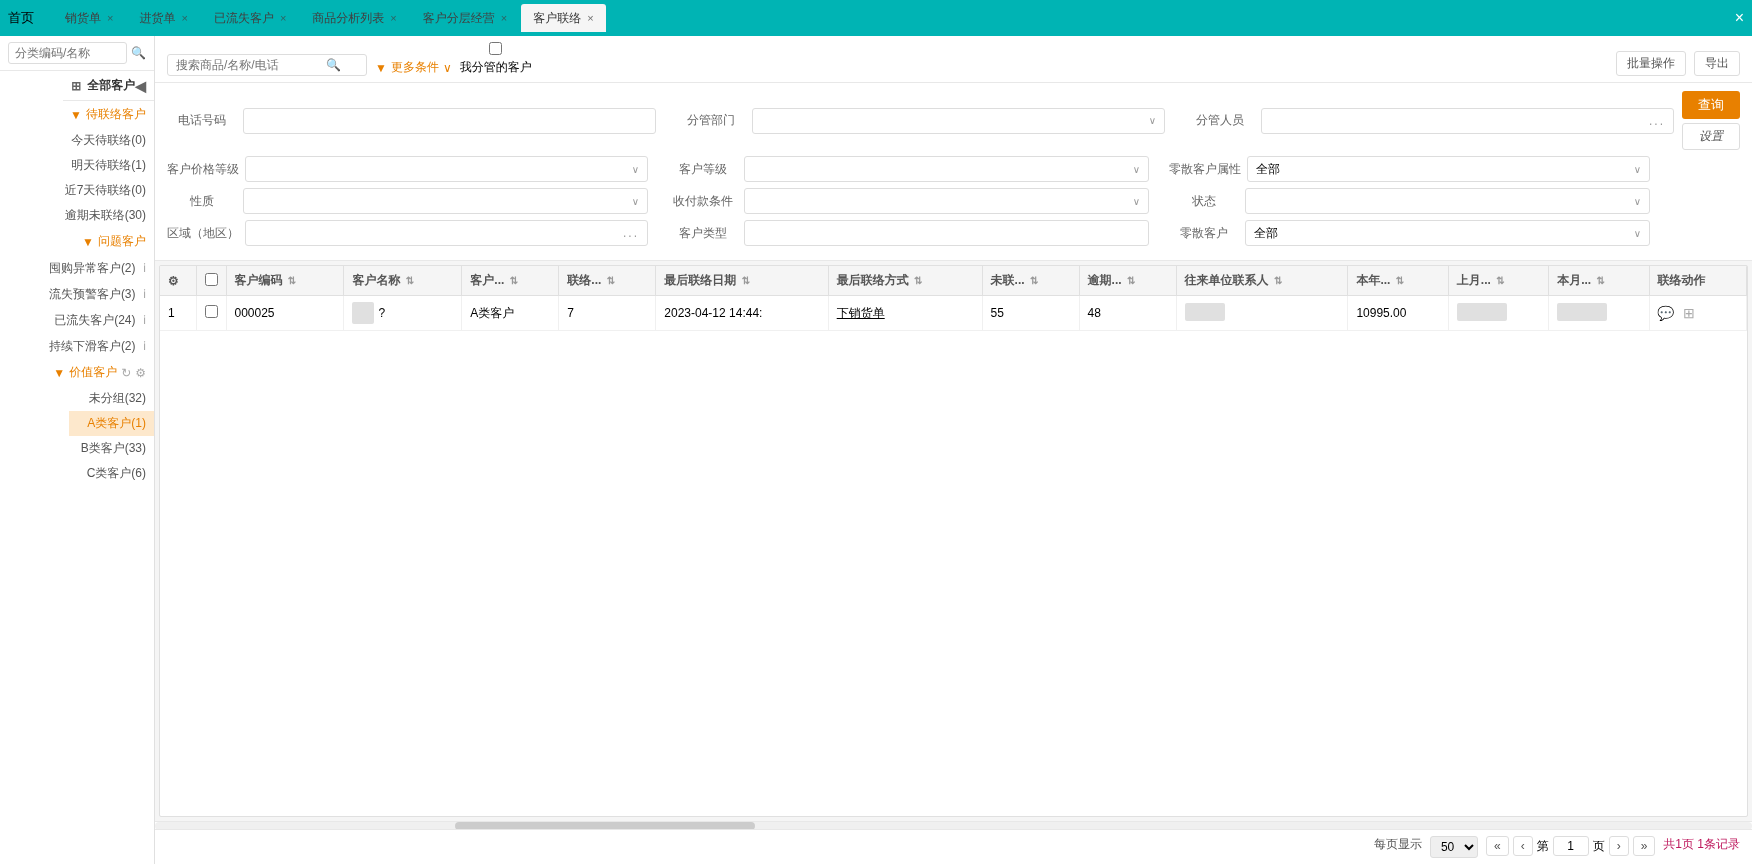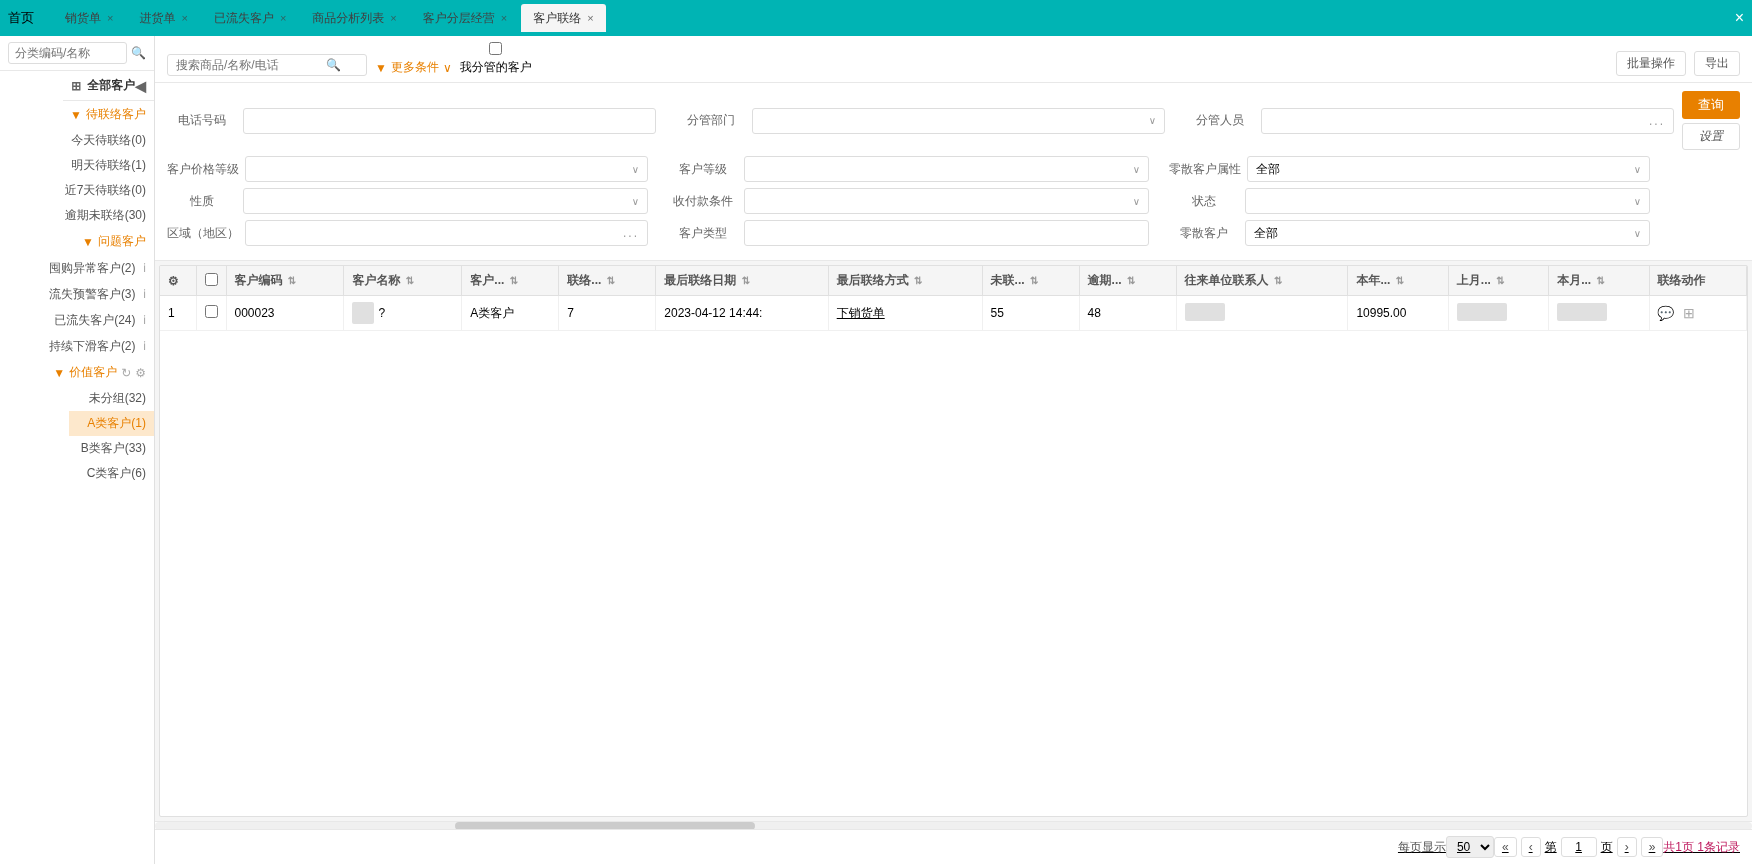--- a/index.html
+++ b/index.html
@@ -234,27 +234,26 @@
       padding: 6px 8px;
       white-space: nowrap;
     }
     .link-text { color: #000000; cursor: pointer; text-decoration: underline; }
     .action-icons { display: flex; gap: 8px; align-items: center; }
     .action-icon { color: #aaa; cursor: pointer; font-size: 14px; }
 
     
     .bottom-bar {
       display: flex;
-      align-items: center;
+      align-items: flex-start;
       padding: 6px 12px;
       background: white;
       border-top: 1px solid #e8e8e8;
-      gap: 0;
+      gap: 8px;
       justify-content: flex-end;
-      text-decoration: underline;
     }
     .page-size-label { color: #555; }
     .page-size-select {
       border: 1px solid #ddd;
       border-radius: 3px;
       padding: 2px 6px;
       font-size: 12px;
     }
     .pagination { display: flex; align-items: center; gap: 4px; }
     .page-btn { border: 1px solid #ddd; background: white; padding: 2px 7px; border-radius: 3px; cursor: pointer; color: #555; }
@@ -582,21 +581,21 @@
               <span>联络动作</span>
             </th>
           </tr>
         </thead>
         <tbody>
           <tr class="table-row">
             <td>1</td>
             <td class="checkbox-col">
               <input type="checkbox" style="">
             </td>
-            <td>000023</td>
+            <td>000025</td>
             <td>
               <div class="customer-name-cell">
                 <span class="name-avatar"></span>
                 <span>?</span>
               </div>
             </td>
             <td>A类客户</td>
             <td>7</td>
             <td>2023-04-12 14:44:</td>
             <td>

